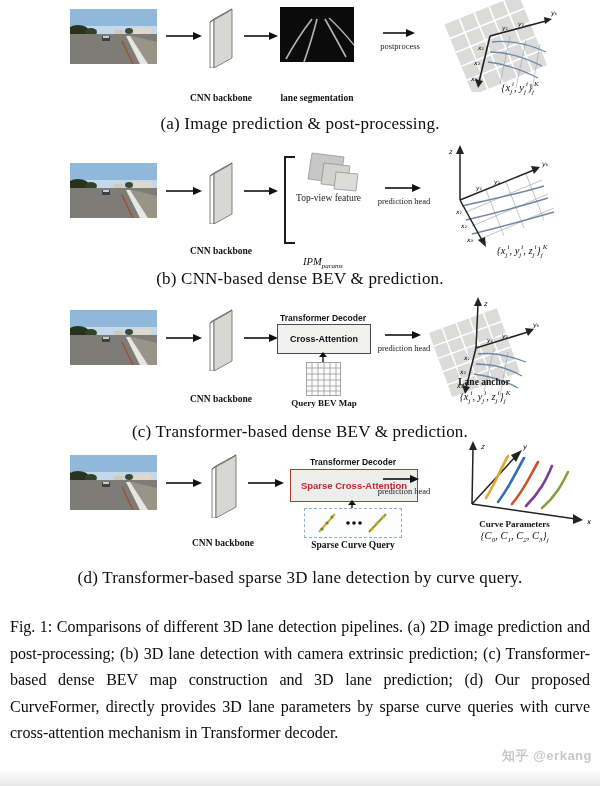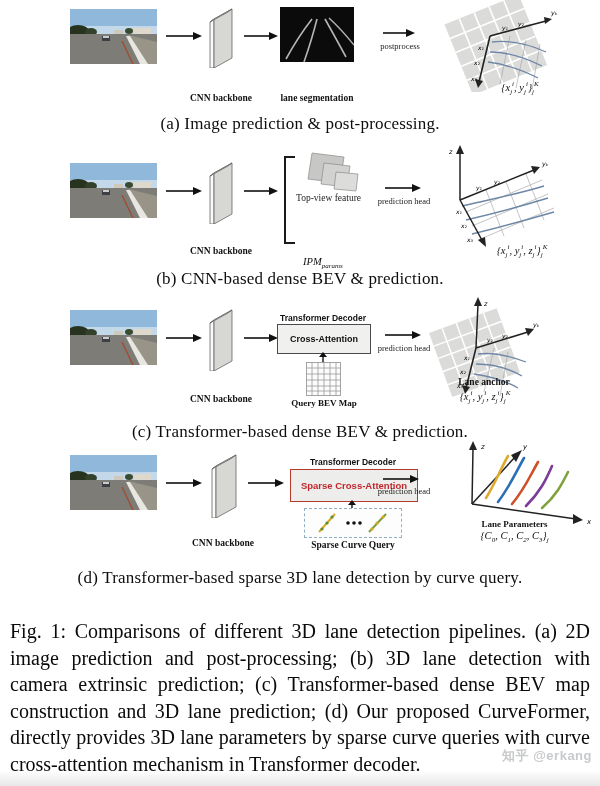--- a/index.html
+++ b/index.html
@@ -25,21 +25,21 @@
   .decoder-box{position:absolute;background:#f0f1ee;border:1px solid #4a4a4a;
         display:flex;align-items:center;justify-content:center;}
   .decoder-box.red{border:1.3px solid #b23b2e;background:#ededeb;}
   .query-box{position:absolute;border:1.3px dashed #8fb0c4;background:#fdfdfd;}
 
   .bracket{position:absolute;width:9px;height:84px;border-left:2.5px solid #1a1a1a;
         border-top:2.5px solid #1a1a1a;border-bottom:2.5px solid #1a1a1a;}
 
   
   .para{position:absolute;left:10px;top:598px;width:580px;
-        font-size:20px;line-height:26.5px;text-align:justify;color:#0a0a0a;}
+        font-size:16px;line-height:26.5px;text-align:justify;color:#0a0a0a;}
 
   .watermark{position:absolute;top:747px;right:8px;
         font-family:"Liberation Sans",sans-serif;font-weight:bold;font-size:13px;
         color:#c7c9cb;letter-spacing:0.5px;}
   .fade{position:absolute;left:0;bottom:0;width:600px;height:16px;
         background:linear-gradient(to bottom,rgba(233,233,233,0),#e7e7e7);}
 
   svg text{font-family:"DejaVu Sans",sans-serif;font-style:italic;}
 </style>
 </head>
@@ -389,21 +389,21 @@
         <path d="M34,58 C44,42 48,30 56,16" stroke="#e0a92d"></path>
         <path d="M46,62 C58,46 64,32 72,18" stroke="#2b6fb5"></path>
         <path d="M60,64 C72,50 78,36 86,22" stroke="#cf4f28"></path>
         <path d="M74,66 C88,52 94,40 100,26" stroke="#7d3c98"></path>
         <path d="M90,68 C104,56 110,44 116,32" stroke="#7fa33c"></path>
       </g>
       <text x="29" y="9" font-size="7">z</text>
       <text x="71" y="9" font-size="7">y</text>
       <text x="135" y="84" font-size="7">x</text>
     </svg>
-    <div class="abs slabel center" style="left:452px;top:519px;width:125px;font-size:9px;">Lane Parameters</div>
+    <div class="abs slabel center" style="left:452px;top:519px;width:125px;font-size:9px;">Curve Parameters</div>
     <div class="abs formula center" style="left:452px;top:530px;width:125px;">{C<sub>0</sub>, C<sub>1</sub>, C<sub>2</sub>, C<sub>3</sub>}<sub>j</sub></div>
 
     <div class="abs slabel center" style="left:174px;top:538px;width:98px;">CNN backbone</div>
     <div class="panel-caption" style="top:568px;">(d) Transformer-based sparse 3D lane detection by curve query.</div>
   </div>
 
   <p class="para">Fig. 1: Comparisons of different 3D lane detection pipelines. (a) 2D image prediction and post-processing; (b) 3D lane detection with camera extrinsic prediction; (c) Transformer-based dense BEV map construction and 3D lane prediction; (d) Our proposed CurveFormer, directly provides 3D lane parameters by sparse curve queries with curve cross-attention mechanism in Transformer decoder.</p>
 
   <div class="watermark">知乎 @erkang</div>
   <div class="fade"></div>

